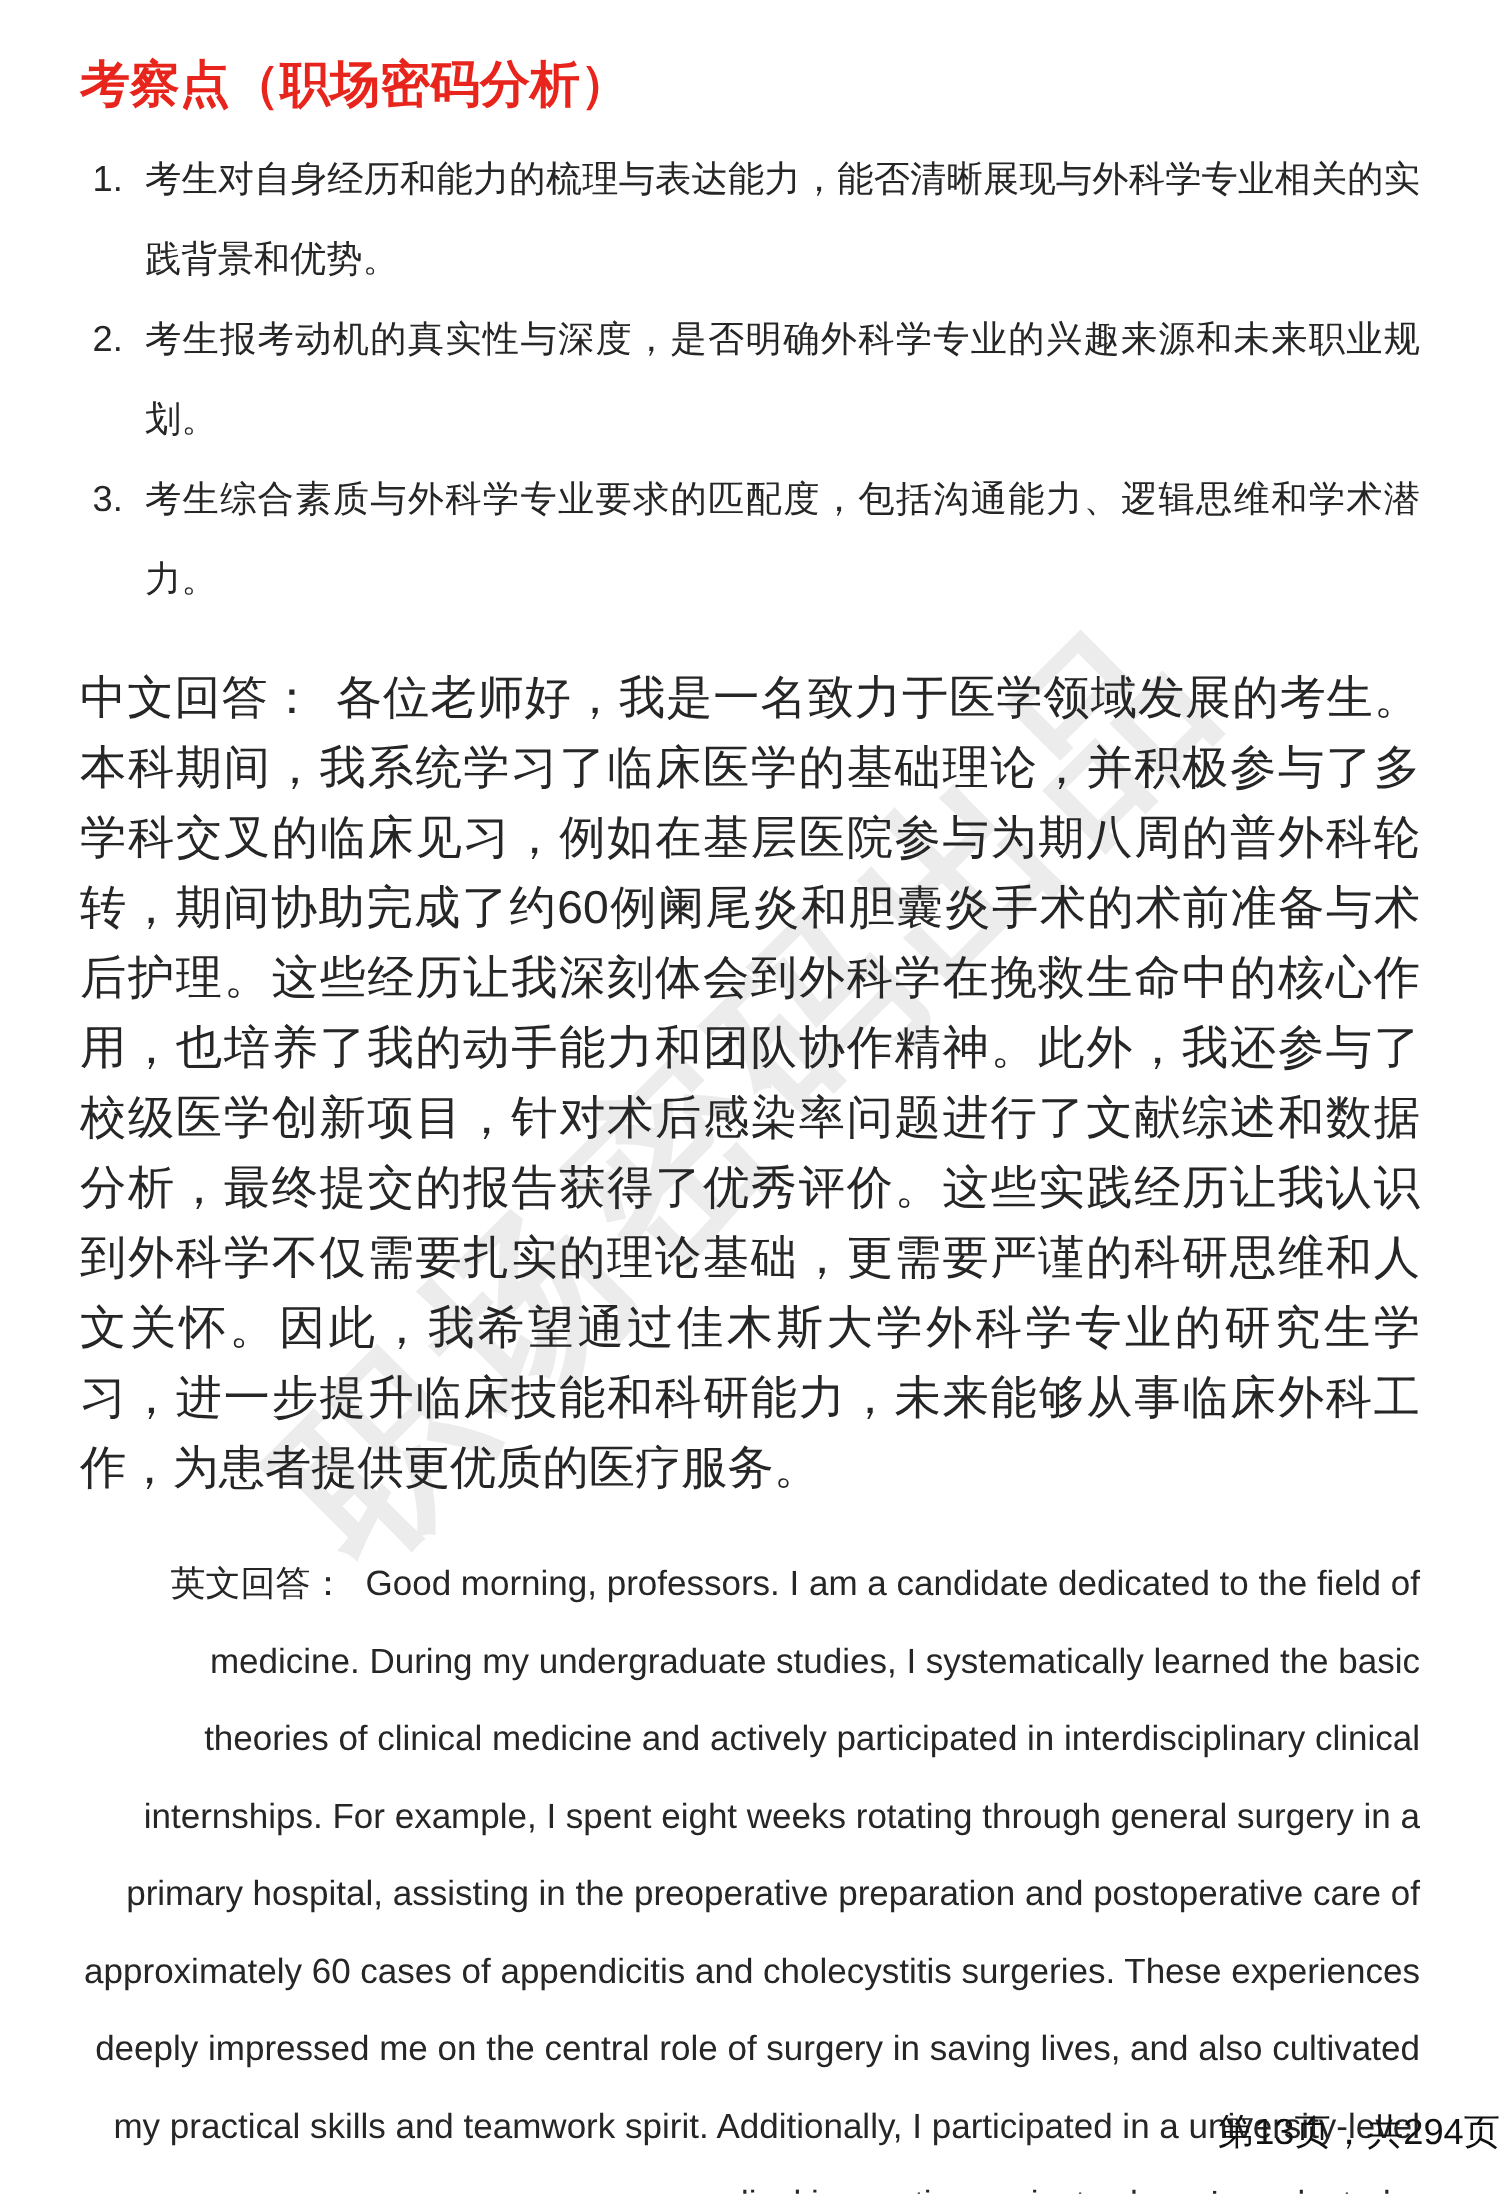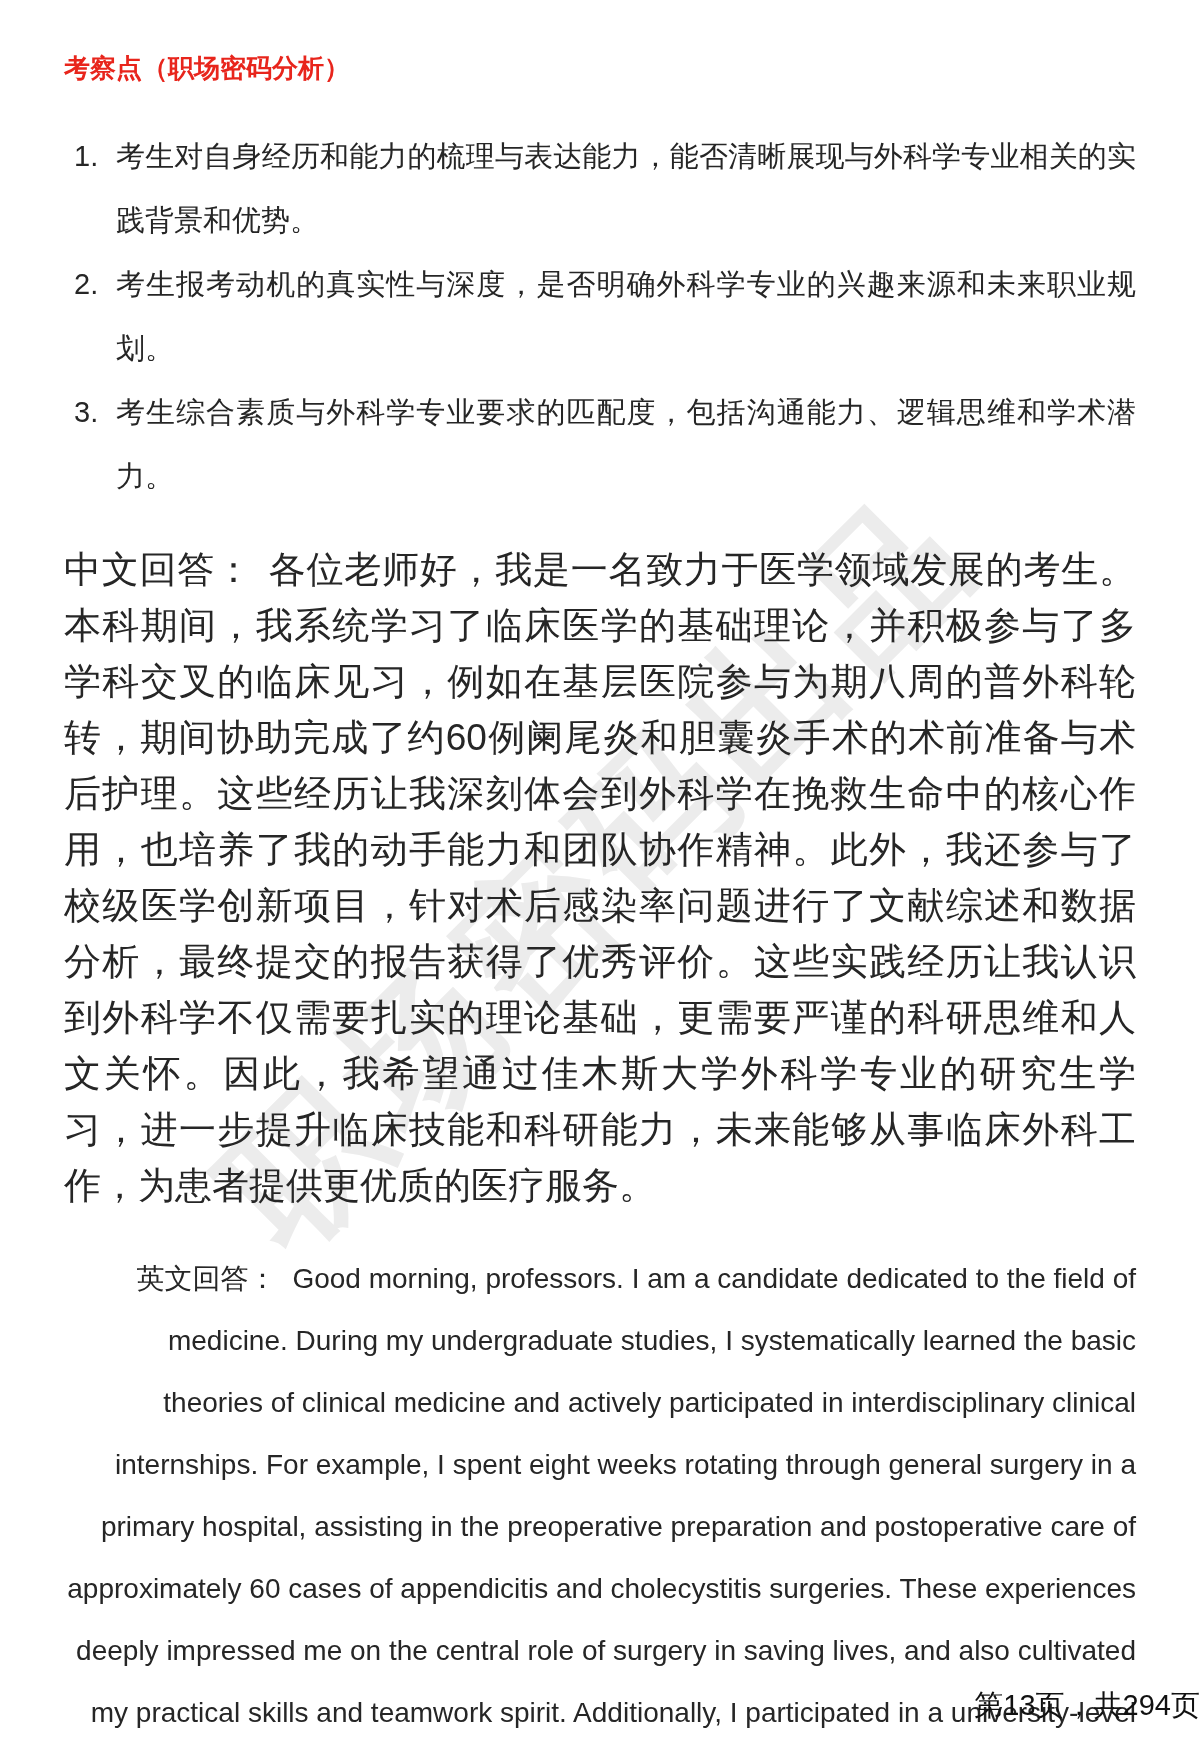--- a/index.html
+++ b/index.html
@@ -24,24 +24,24 @@
     z-index: 0;
     user-select: none;
   }
   .content {
     position: relative;
     z-index: 1;
     padding: 48px 64px 0 64px;
   }
   .heading {
     color: #e8251c;
-    font-size: 26px;
+    font-size: 40px;
     font-weight: bold;
     line-height: 40px;
-    margin-bottom: 36px;
+    margin-bottom: 24px;
   }
   .exam-list { margin-bottom: 34px; }
   .list-item {
     position: relative;
     padding-left: 52px;
     font-size: 29px;
     line-height: 64px;
     text-align: justify;
   }
   .list-item .num {

